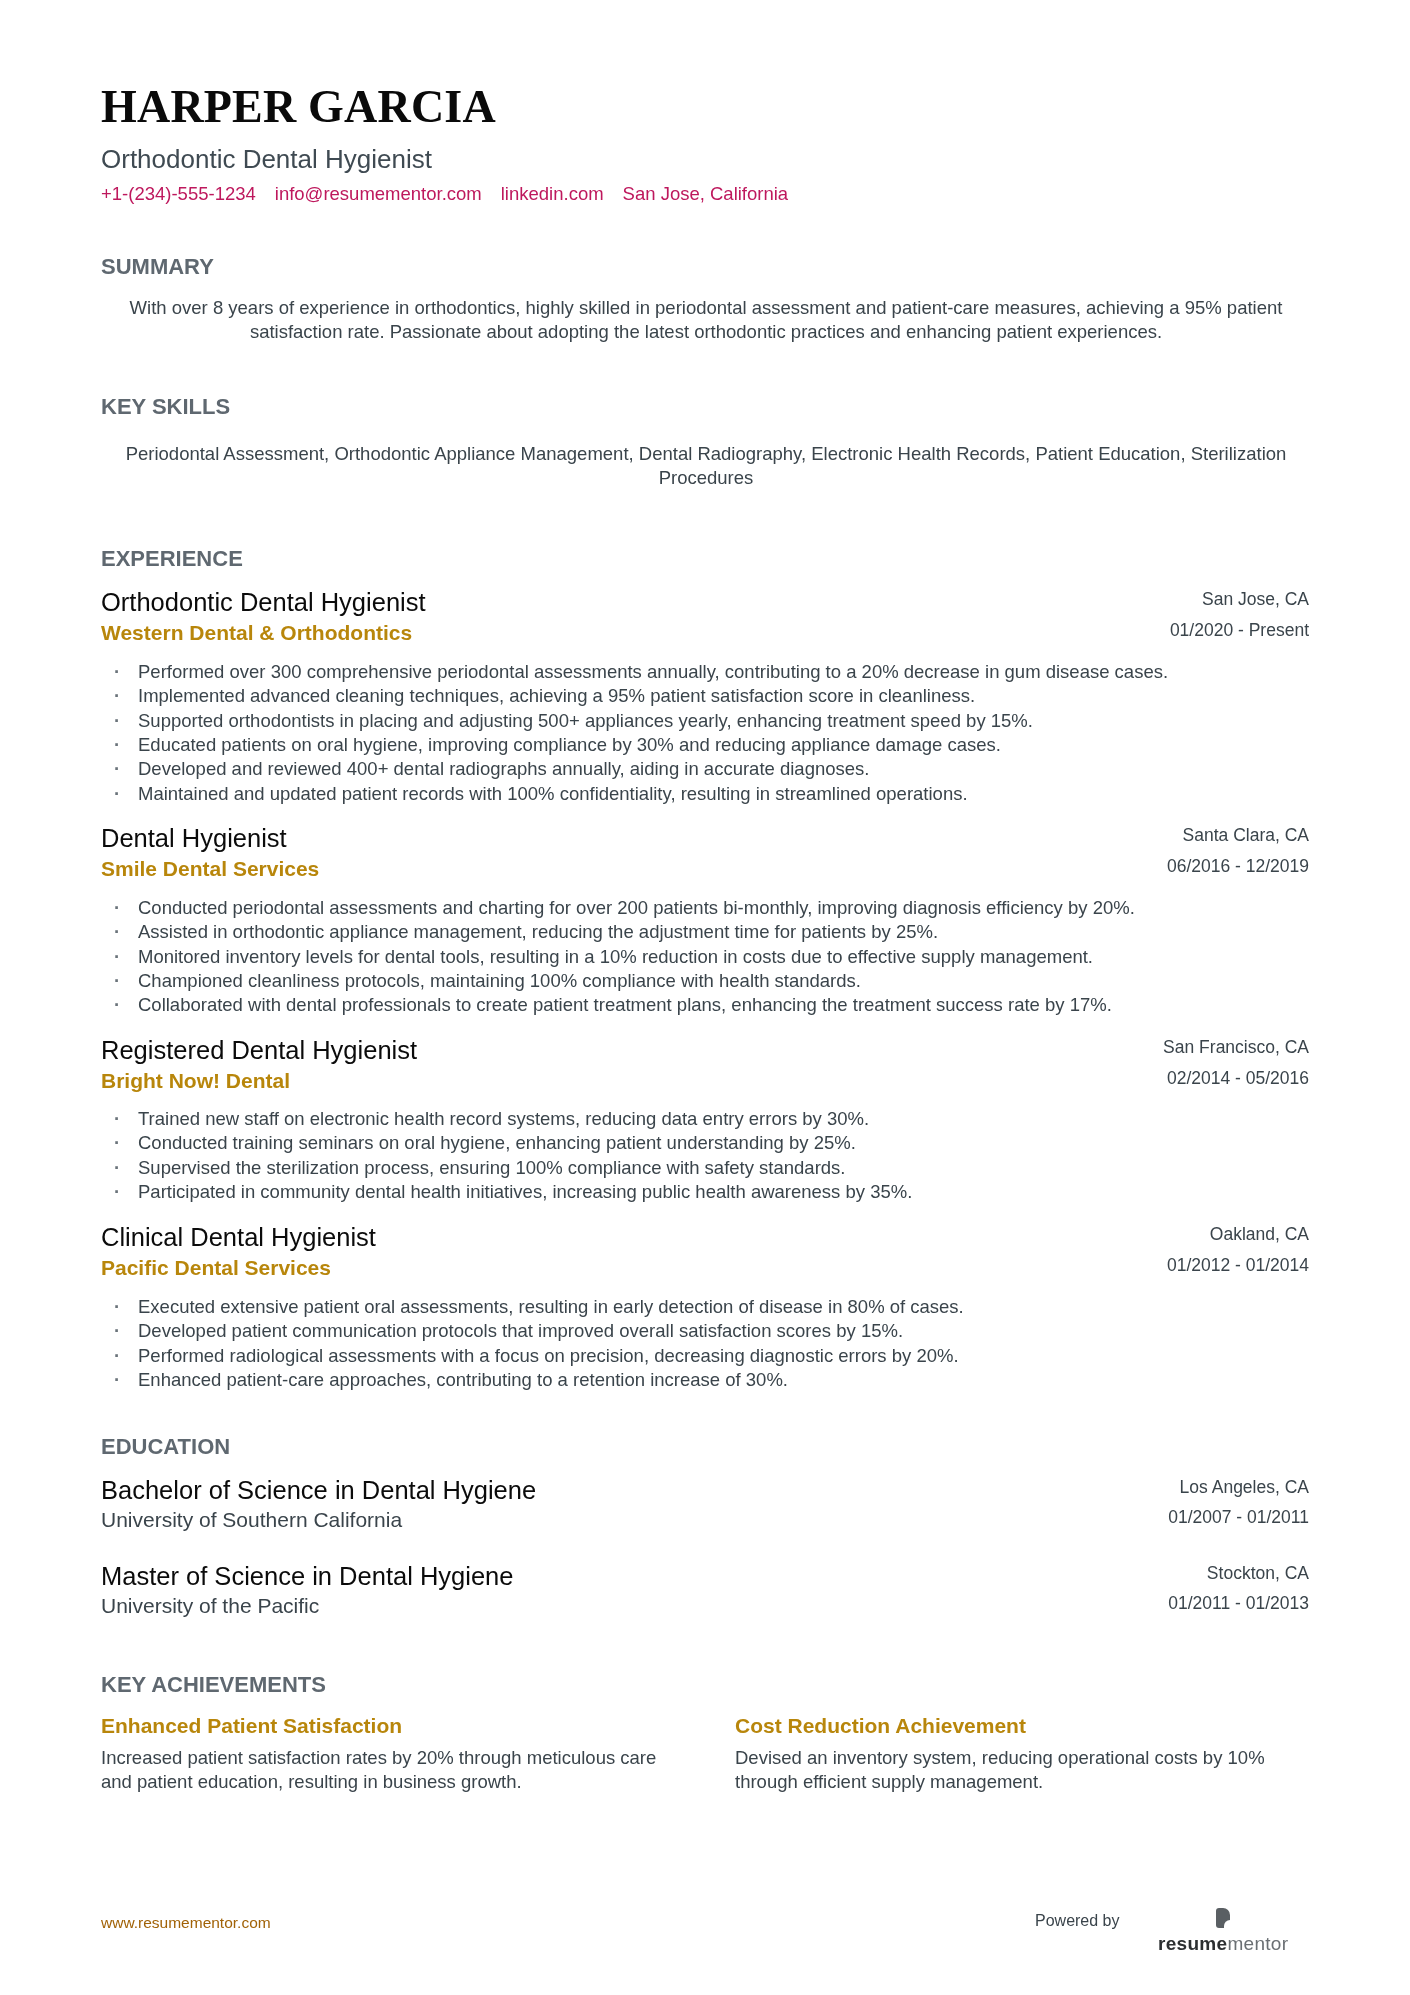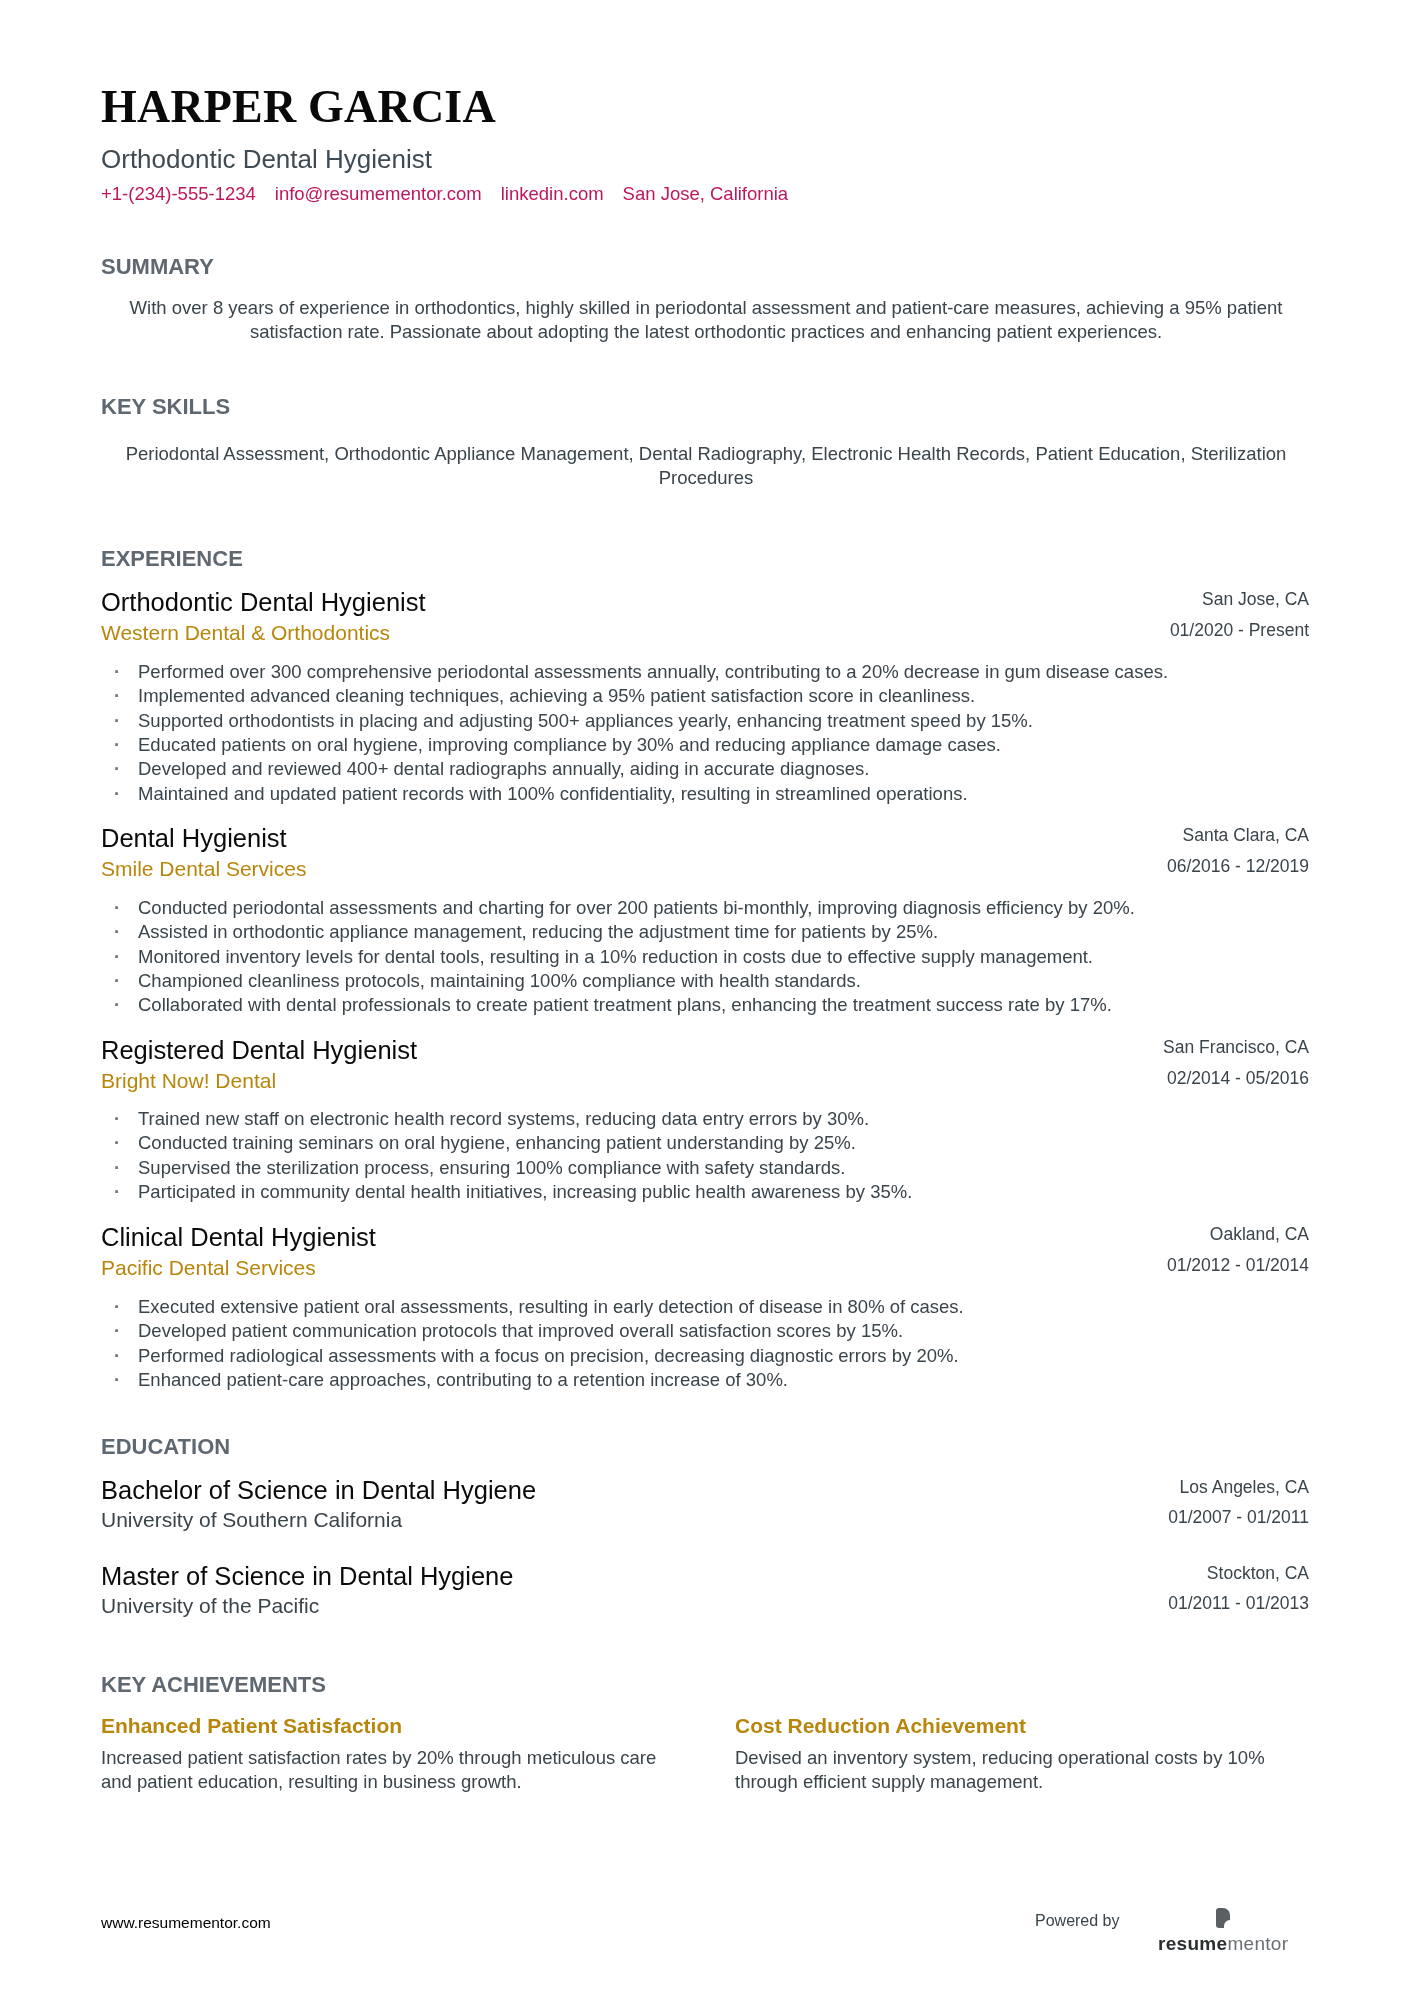--- a/index.html
+++ b/index.html
@@ -5,29 +5,29 @@
   html, body { margin:0; padding:0; background:#ffffff; }
   body { width:1410px; height:1995px; position:relative; overflow:hidden;
          font-family:"Liberation Sans", "DejaVu Sans", sans-serif; color:#2f3a40; }
   .abs { position:absolute; white-space:nowrap; }
   .name { left:101px; top:84px; font-size:46px; font-weight:700; color:#0a0a0a; letter-spacing:0.2px; line-height:1;font-family:Liberation Serif, serif; }
   .subtitle { left:101px; top:146px; font-size:26px; color:#3f4a52; line-height:1; }
   .contacts { left:101px; top:185px; font-size:18.5px; color:#be185d; line-height:1; display:flex; gap:19px; }
   .sec { left:101px; font-size:22px; font-weight:700; color:#5f6870; line-height:1; }
   .para { left:101px; width:1210px; font-size:18.5px; line-height:24.4px; color:#3a444b; white-space:normal;text-align:center; }
   .job-title { left:101px; font-size:25.5px; color:#0b0b0b; line-height:1; }
-  .company { left:101px; font-size:21px; color:#b8860b; line-height:1; }
+  .company { left:101px; font-size:21px; color:#b8860b; line-height:1;font-weight:bold; }
   .meta { right:101px; font-size:17.5px; color:#3a444b; line-height:1; text-align:right; }
   .bullets { left:101px; width:1215px; margin:8px; padding:0; list-style:none; }
   .bullets li { position:relative; padding-left:29px; font-size:18.5px; line-height:24.35px; color:#3a444b; white-space:nowrap; }
   .bullets li::before { content:"\00B7"; position:absolute; left:5px; top:0; color:#6a737a; font-weight:700; }
   .edu-school { left:101px; font-size:21px; color:#3a444b; line-height:1; }
   .ach-title { font-size:21px; font-weight:700; color:#b8860b; line-height:1; }
   .ach-text { font-size:18.5px; line-height:24.4px; color:#3a444b; white-space:normal; width:570px; }
-  .footer-url { left:101px; top:1915px; font-size:15.5px; color:#000000; line-height:1; }
+  .footer-url { left:101px; top:1915px; font-size:15.5px; color:#a16207; line-height:1; }
   .powered { left:1035px; top:1913px; font-size:16px; color:#3a444b; line-height:1; }
   .brand { left:1158px; top:1908px; display:flex; align-items:center; gap:6px;flex-direction:column; }
   .brand-logo { width:14px; height:20px; background:#5a5f63; border-radius:3px 7px 3px 3px; position:relative; }
   .brand-logo::after { content:""; position:absolute; right:0; bottom:0; width:6px; height:8px; background:#fff; border-radius:6px 0 0 0; }
   .brand-text { font-size:19px; line-height:1; letter-spacing:0.3px; }
   .brand-text .b1 { font-weight:700; color:#2c2f31; }
   .brand-text .b2 { color:#6a6f73; }
 </style>
 </head>
 <body>

